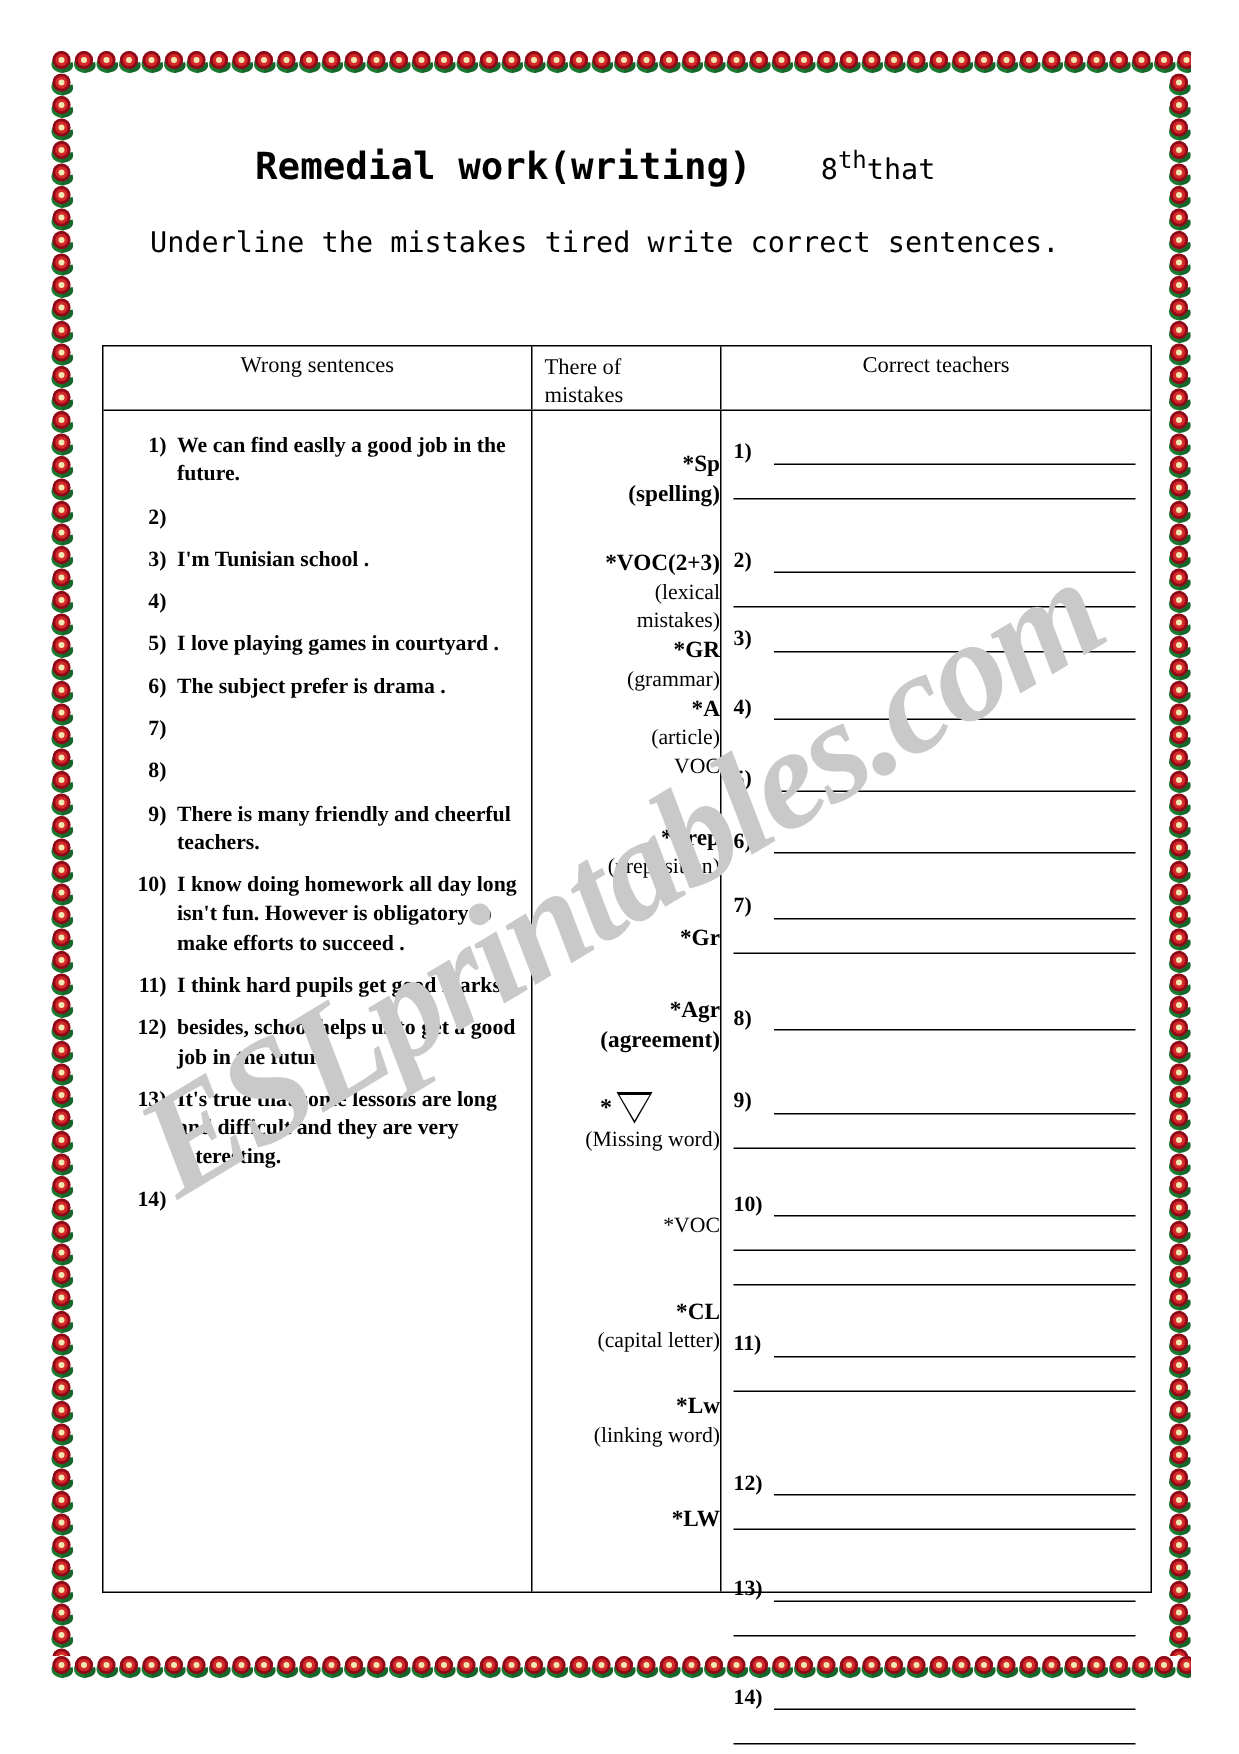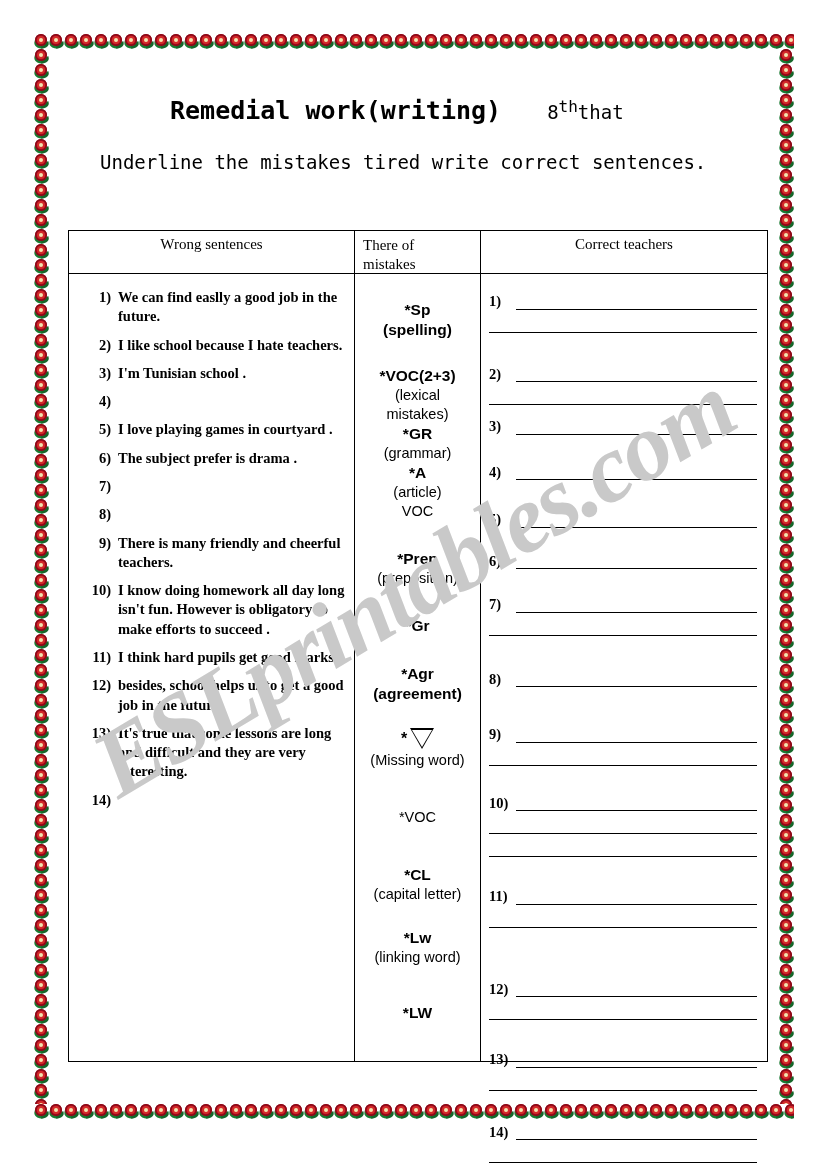--- a/index.html
+++ b/index.html
@@ -193,22 +193,22 @@
     flex: 0 0 auto;
     width: 26px;
     text-align: right;
     padding-right: 7px;
   }
   .wrong-text { flex: 1 1 auto; }
 
   
   .kind-list {
     padding-top: 14px;
-    text-align: center;
-    font-family: Liberation Sans, sans-serif;
+    text-align: right;
+    font-family: Liberation Serif, serif;
     color: #000;
   }
   .kind-item { line-height: 1.3; }
   .kind-item.bold   { font-weight: bold; font-size: 15.5px; }
   .kind-item.normal { font-weight: normal; font-size: 14.5px; }
   .tri-row {
     display: flex;
     align-items: center;
     justify-content: center;
     gap: 3px;
@@ -1760,21 +1760,20 @@
 
     <div class="table-body">
       <div class="col-wrong">
           <div class="wrong-list">
             <div class="wrong-item">
               <span class="wrong-num">1)</span>
               <span class="wrong-text">We can find easlly a good job in the future.</span>
             </div>
             <div class="wrong-item" style="margin-top: 9px;">
               <span class="wrong-num">2)</span>
-              <span class="wrong-text">I like school because I hate teachers.</span>
             </div>
             <div class="wrong-item" style="margin-top: 9px;">
               <span class="wrong-num">3)</span>
               <span class="wrong-text">I'm Tunisian school .</span>
             </div>
             <div class="wrong-item" style="margin-top: 9px;">
               <span class="wrong-num">4)</span>
             </div>
             <div class="wrong-item" style="margin-top: 9px;">
               <span class="wrong-num">5)</span>

